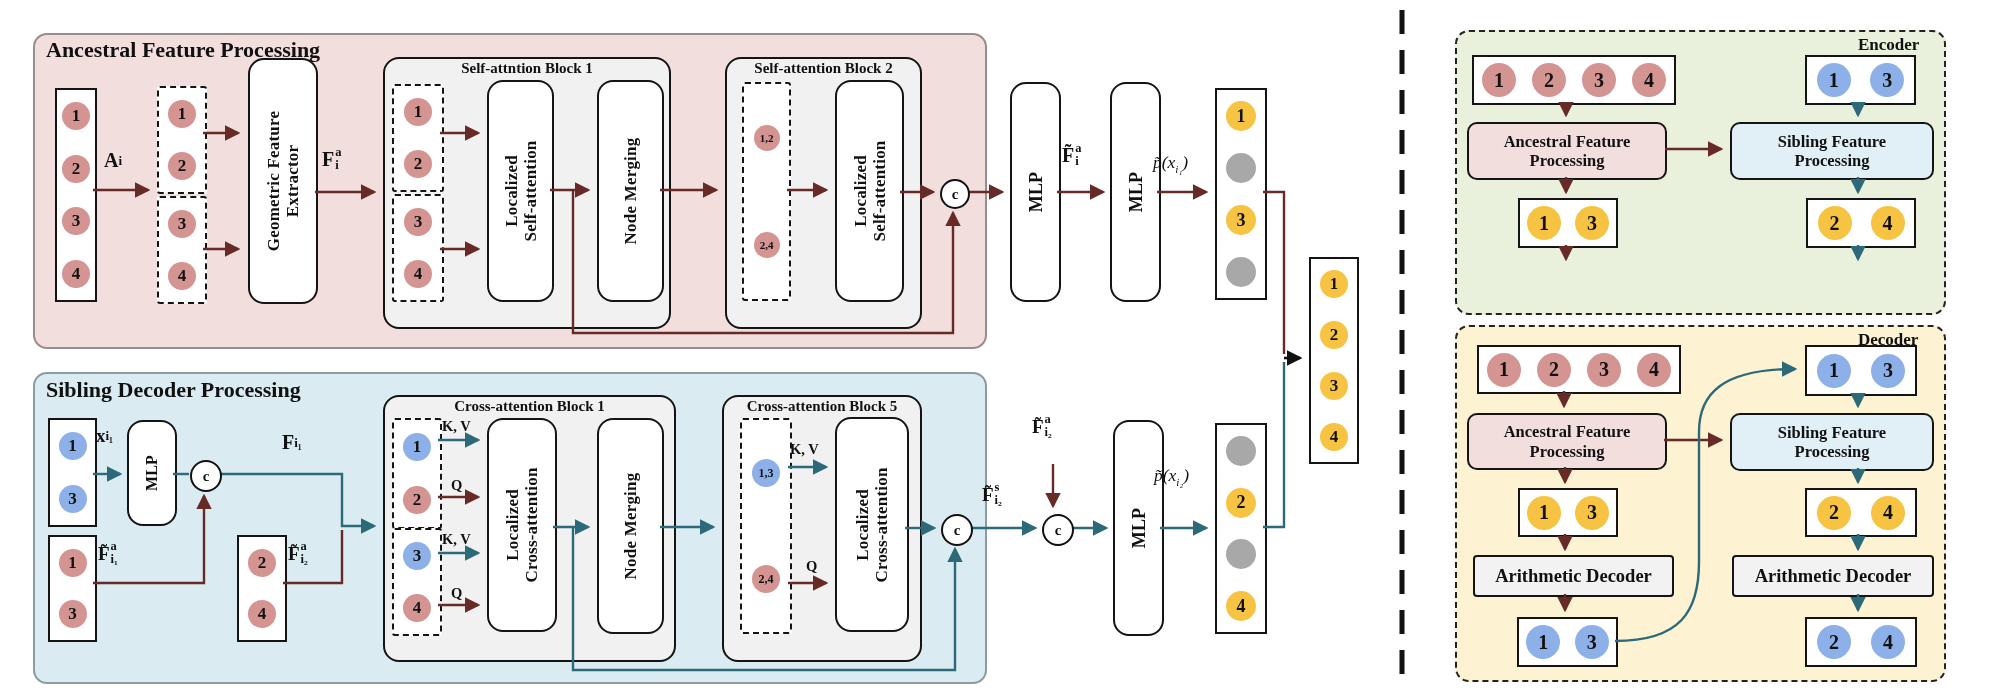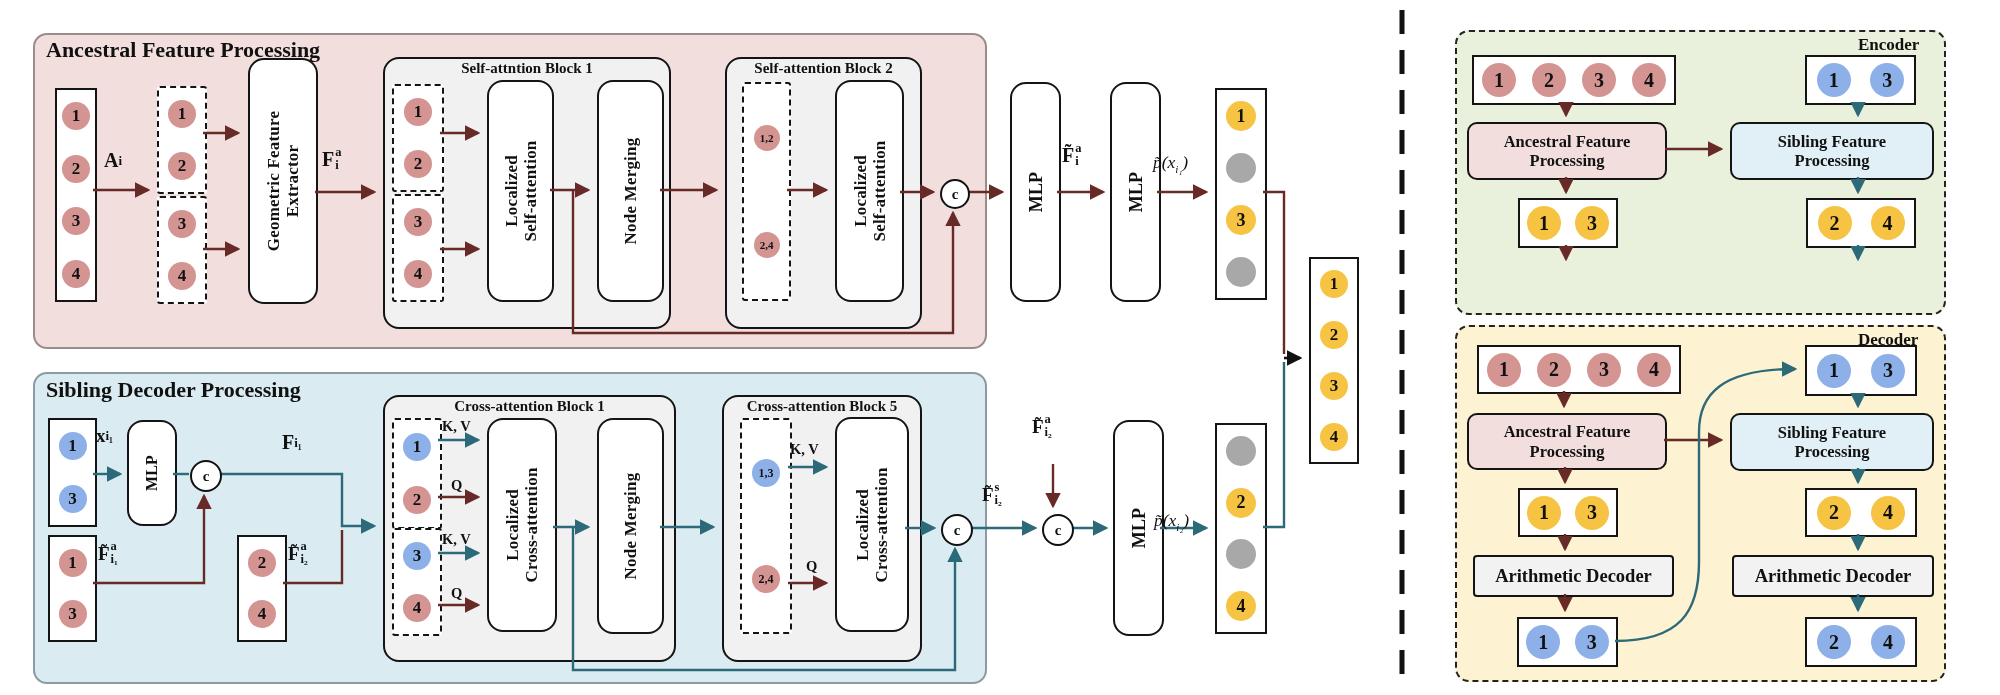--- a/index.html
+++ b/index.html
@@ -271,21 +271,21 @@
     <span class="ss">
         <span>a</span>
         <span>i₂</span>
       </span>
   </div>
   <div class="vbox" style="left:1113px;top:420px;width:47px;height:212px">
     <div class="vtext vmlp">
         <span>MLP</span>
       </div>
   </div>
-  <div class="lbl plabel" style="left:1154px;top:512px">
+  <div class="lbl plabel" style="left:1154px;top:467px">
     <span>p̃(x</span><sub>i₂</sub><span>)</span>
   </div>
   <div class="wbox cv" style="left:1215px;top:423px;width:48px;height:207px">
     <span class="circ gray c30"></span>
     <span class="circ yellow c30">2</span>
     <span class="circ gray c30"></span>
     <span class="circ yellow c30">4</span>
   </div>
 
   <div class="wbox ch" style="left:1472px;top:55px;width:200px;height:46px">

